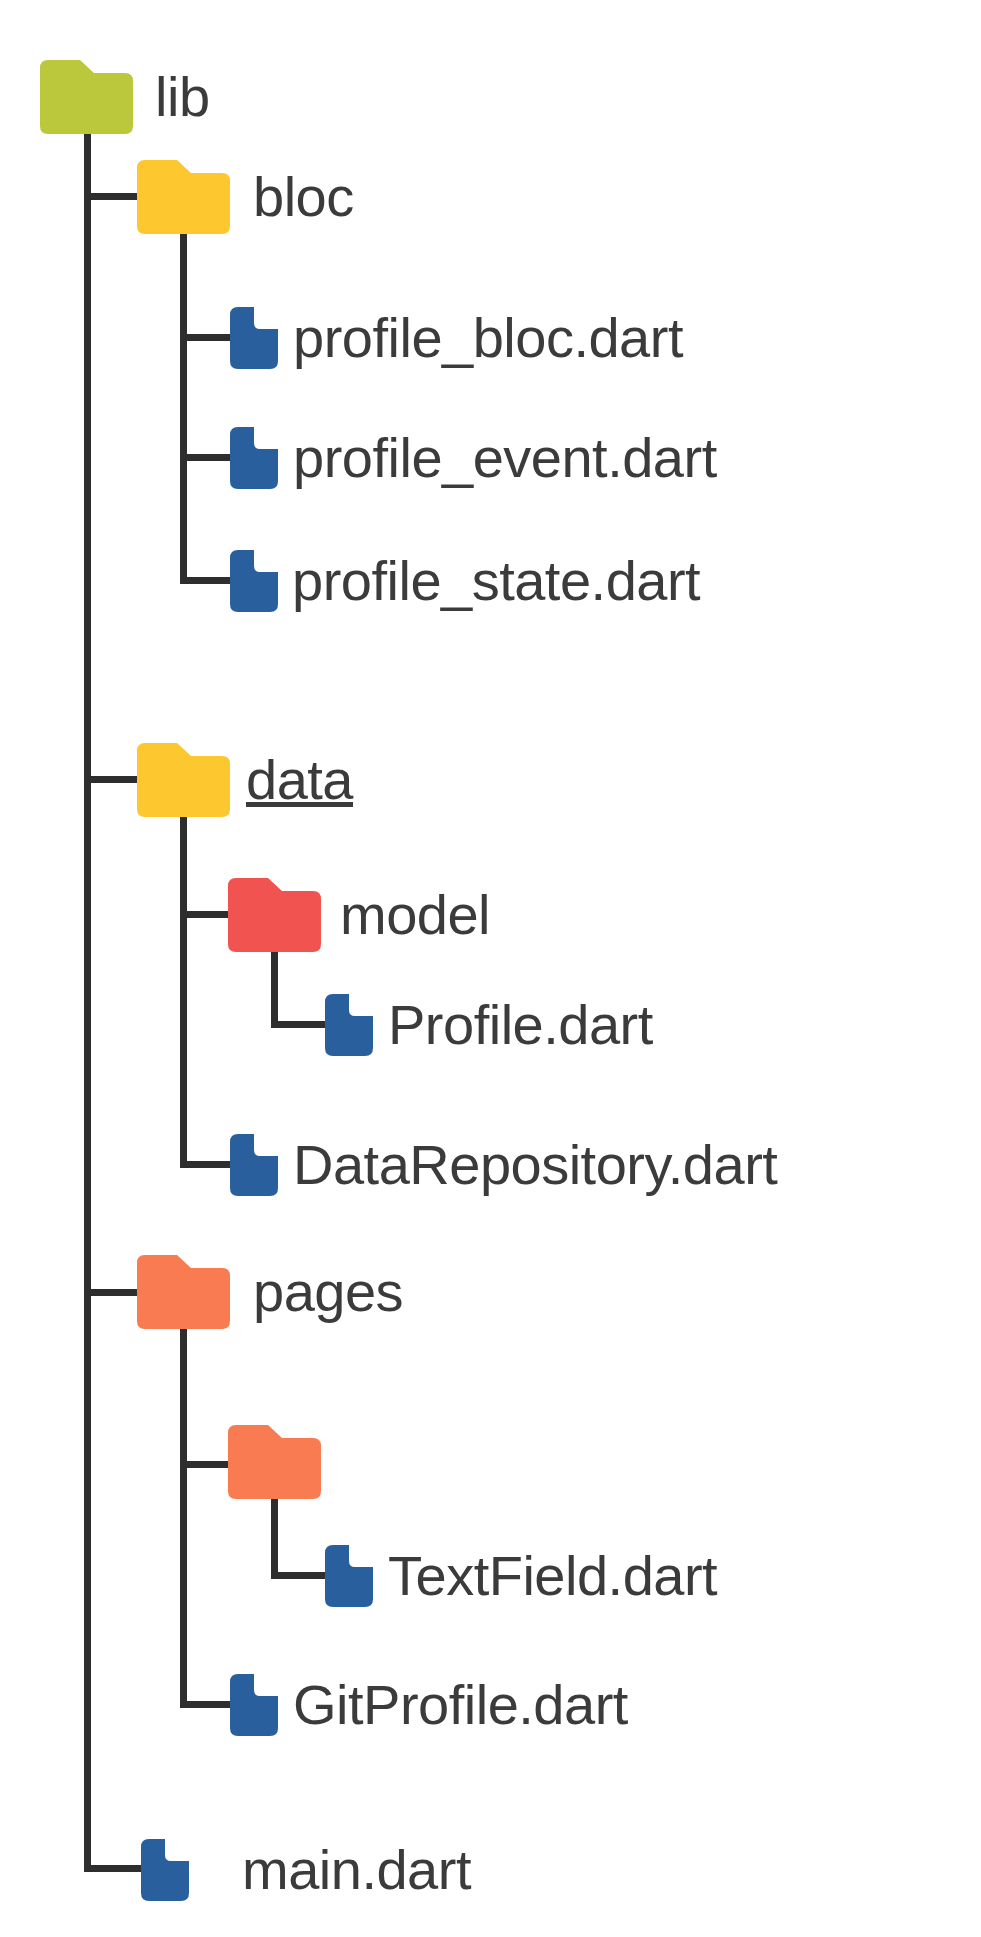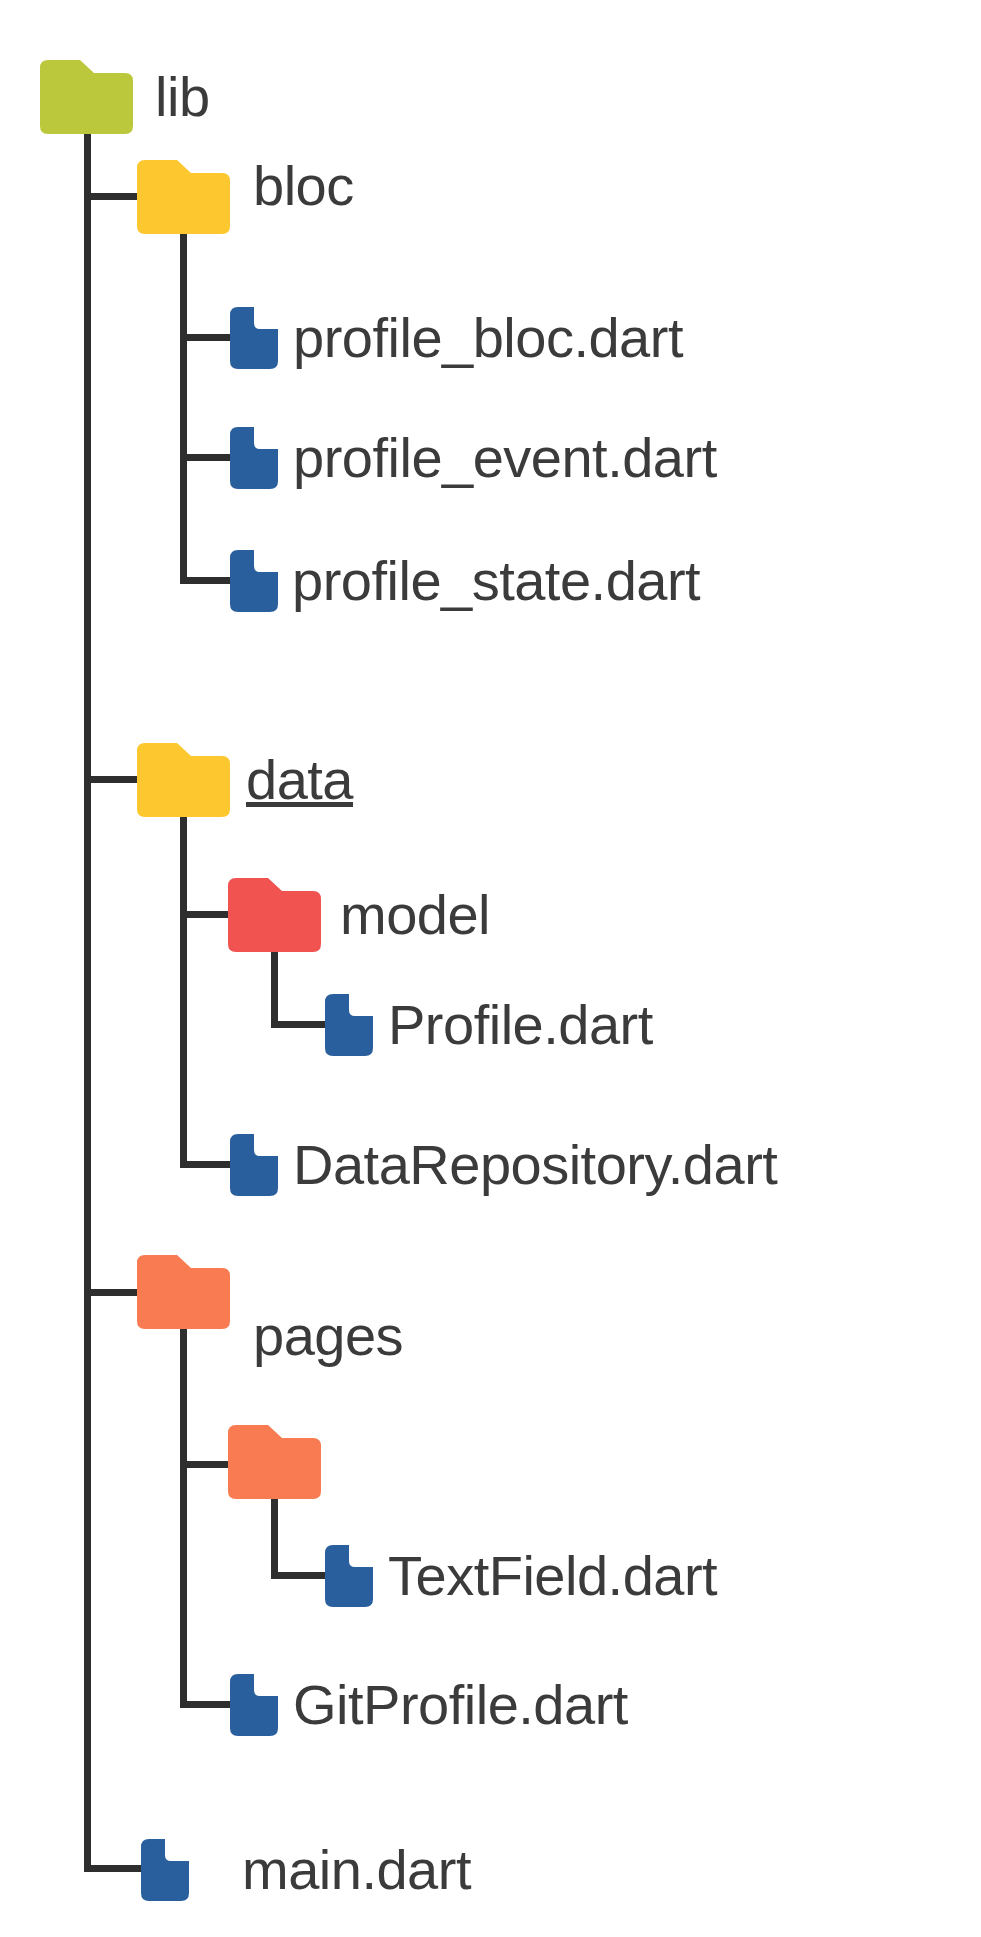--- a/index.html
+++ b/index.html
@@ -65,21 +65,21 @@
   <div class="hline" style="left:271px;top:1572px;width:56px;"></div>
 
   <svg class="node-icon" style="left:40px;top:60px;fill:var(--folder_lib)" width="93" height="74">
       <use href="#icon-folder"></use>
     </svg>
   <span class="node-label" style="left:155px;top:57px;">lib</span>
 
   <svg class="node-icon" style="left:137px;top:160px;fill:var(--folder_yellow)" width="93" height="74">
       <use href="#icon-folder"></use>
     </svg>
-  <span class="node-label" style="left:253px;top:146px;">bloc</span>
+  <span class="node-label" style="left:253px;top:157px;">bloc</span>
 
   <svg class="node-icon" style="left:230px;top:307px;fill:var(--file_blue)" width="48" height="62">
       <use href="#icon-file"></use>
     </svg>
   <span class="node-label" style="left:293px;top:298px;">profile_bloc.dart</span>
 
   <svg class="node-icon" style="left:230px;top:427px;fill:var(--file_blue)" width="48" height="62">
       <use href="#icon-file"></use>
     </svg>
   <span class="node-label" style="left:293px;top:418px;">profile_event.dart</span>
@@ -105,21 +105,21 @@
   <span class="node-label" style="left:388px;top:985px;">Profile.dart</span>
 
   <svg class="node-icon" style="left:230px;top:1134px;fill:var(--file_blue)" width="48" height="62">
       <use href="#icon-file"></use>
     </svg>
   <span class="node-label" style="left:293px;top:1125px;">DataRepository.dart</span>
 
   <svg class="node-icon" style="left:137px;top:1255px;fill:var(--folder_orange)" width="93" height="74">
       <use href="#icon-folder"></use>
     </svg>
-  <span class="node-label" style="left:253px;top:1252px;margin-top:44px;">pages</span>
+  <span class="node-label" style="left:253px;top:1252px;">pages</span>
 
   <svg class="node-icon" style="left:228px;top:1425px;fill:var(--folder_orange)" width="93" height="74">
       <use href="#icon-folder"></use>
     </svg>
 
   <svg class="node-icon" style="left:325px;top:1545px;fill:var(--file_blue)" width="48" height="62">
       <use href="#icon-file"></use>
     </svg>
   <span class="node-label" style="left:388px;top:1536px;">TextField.dart</span>
 

